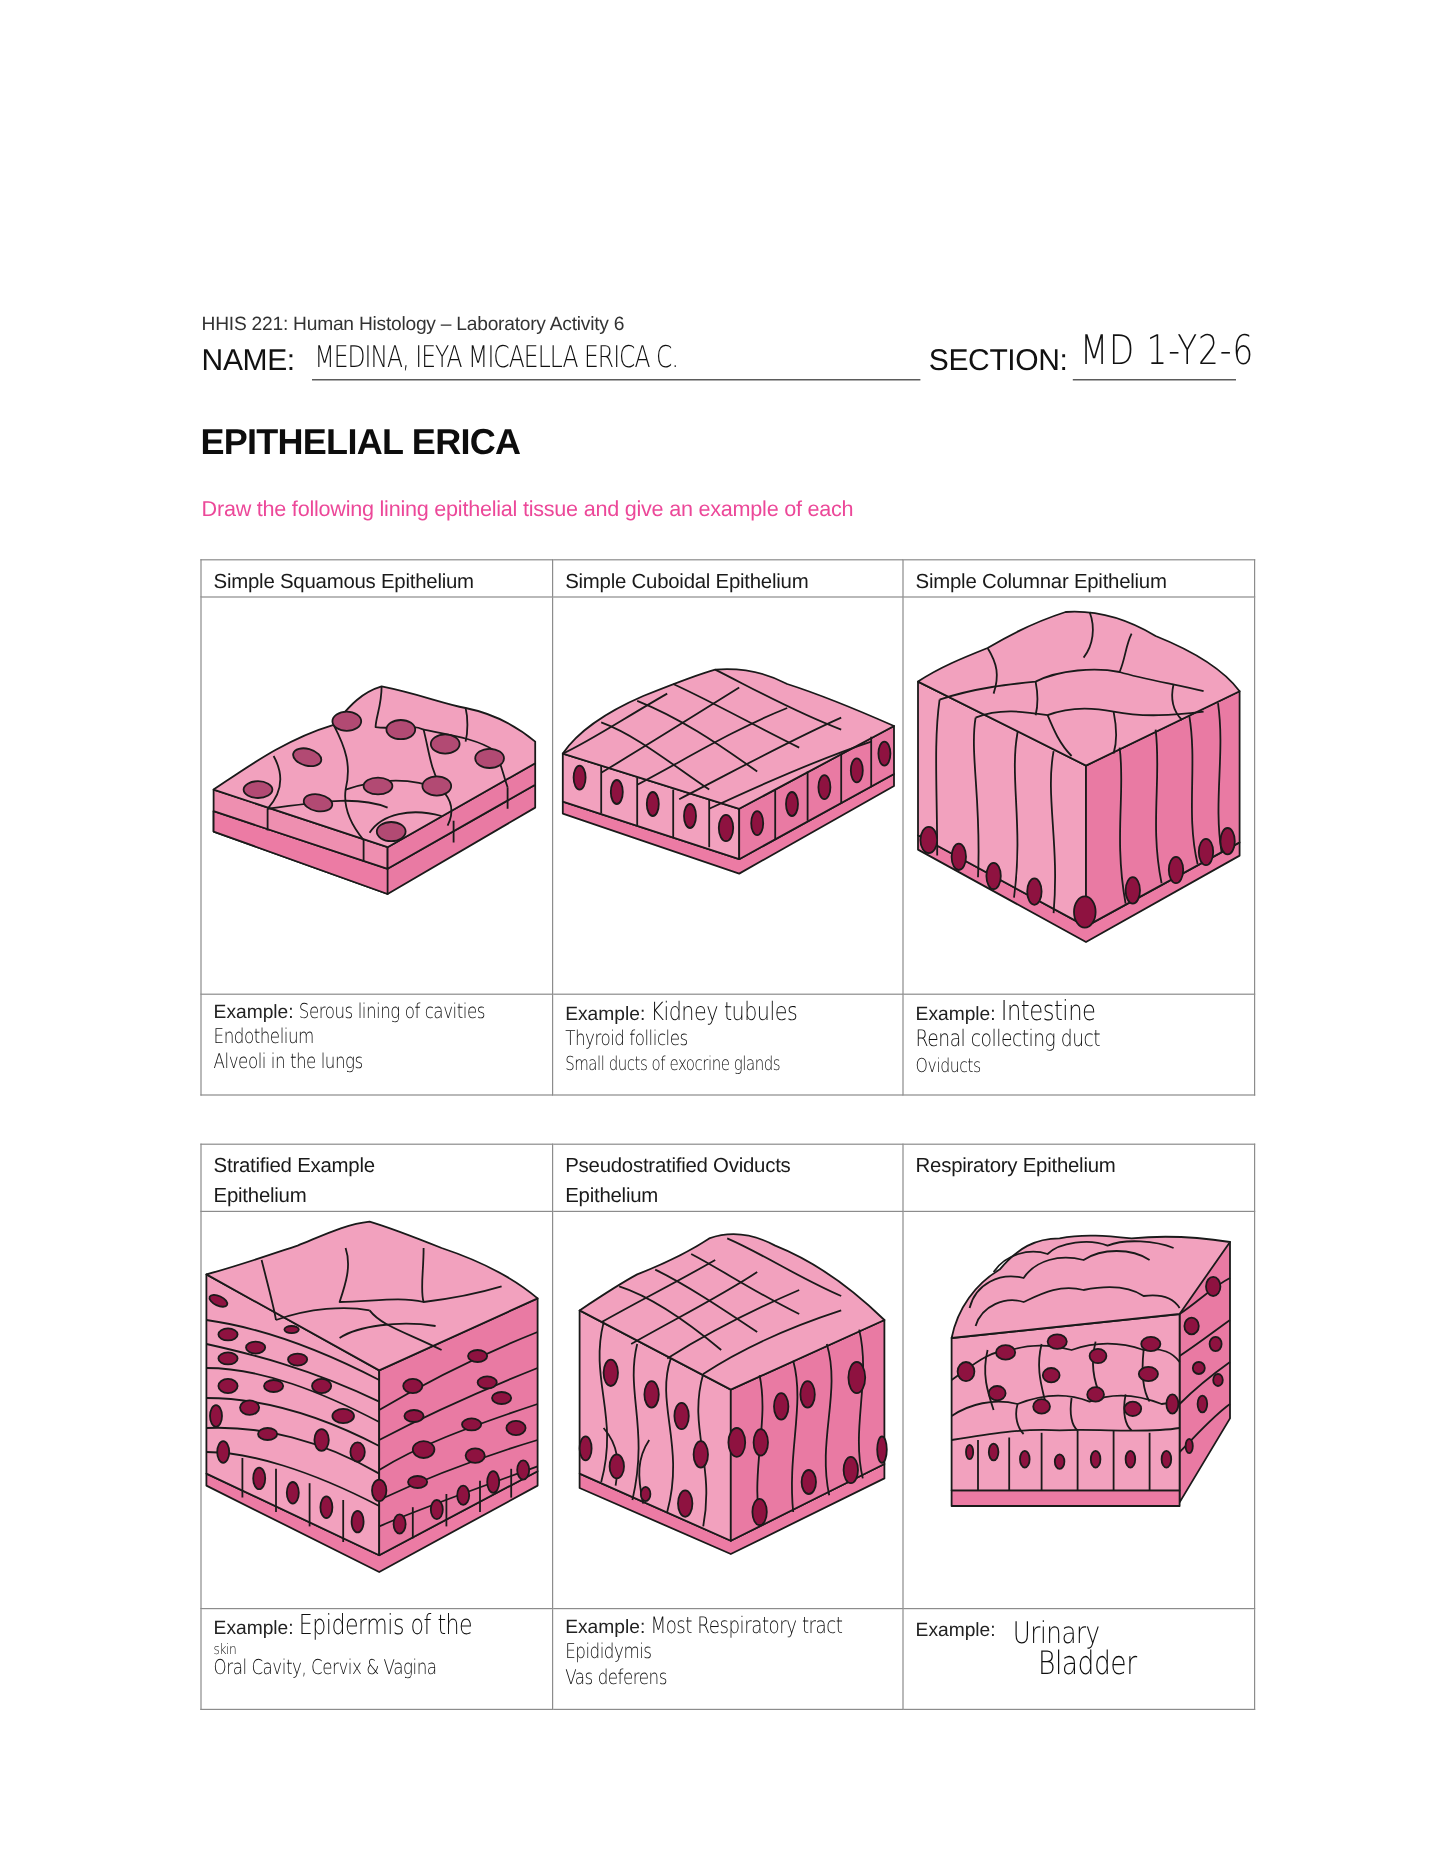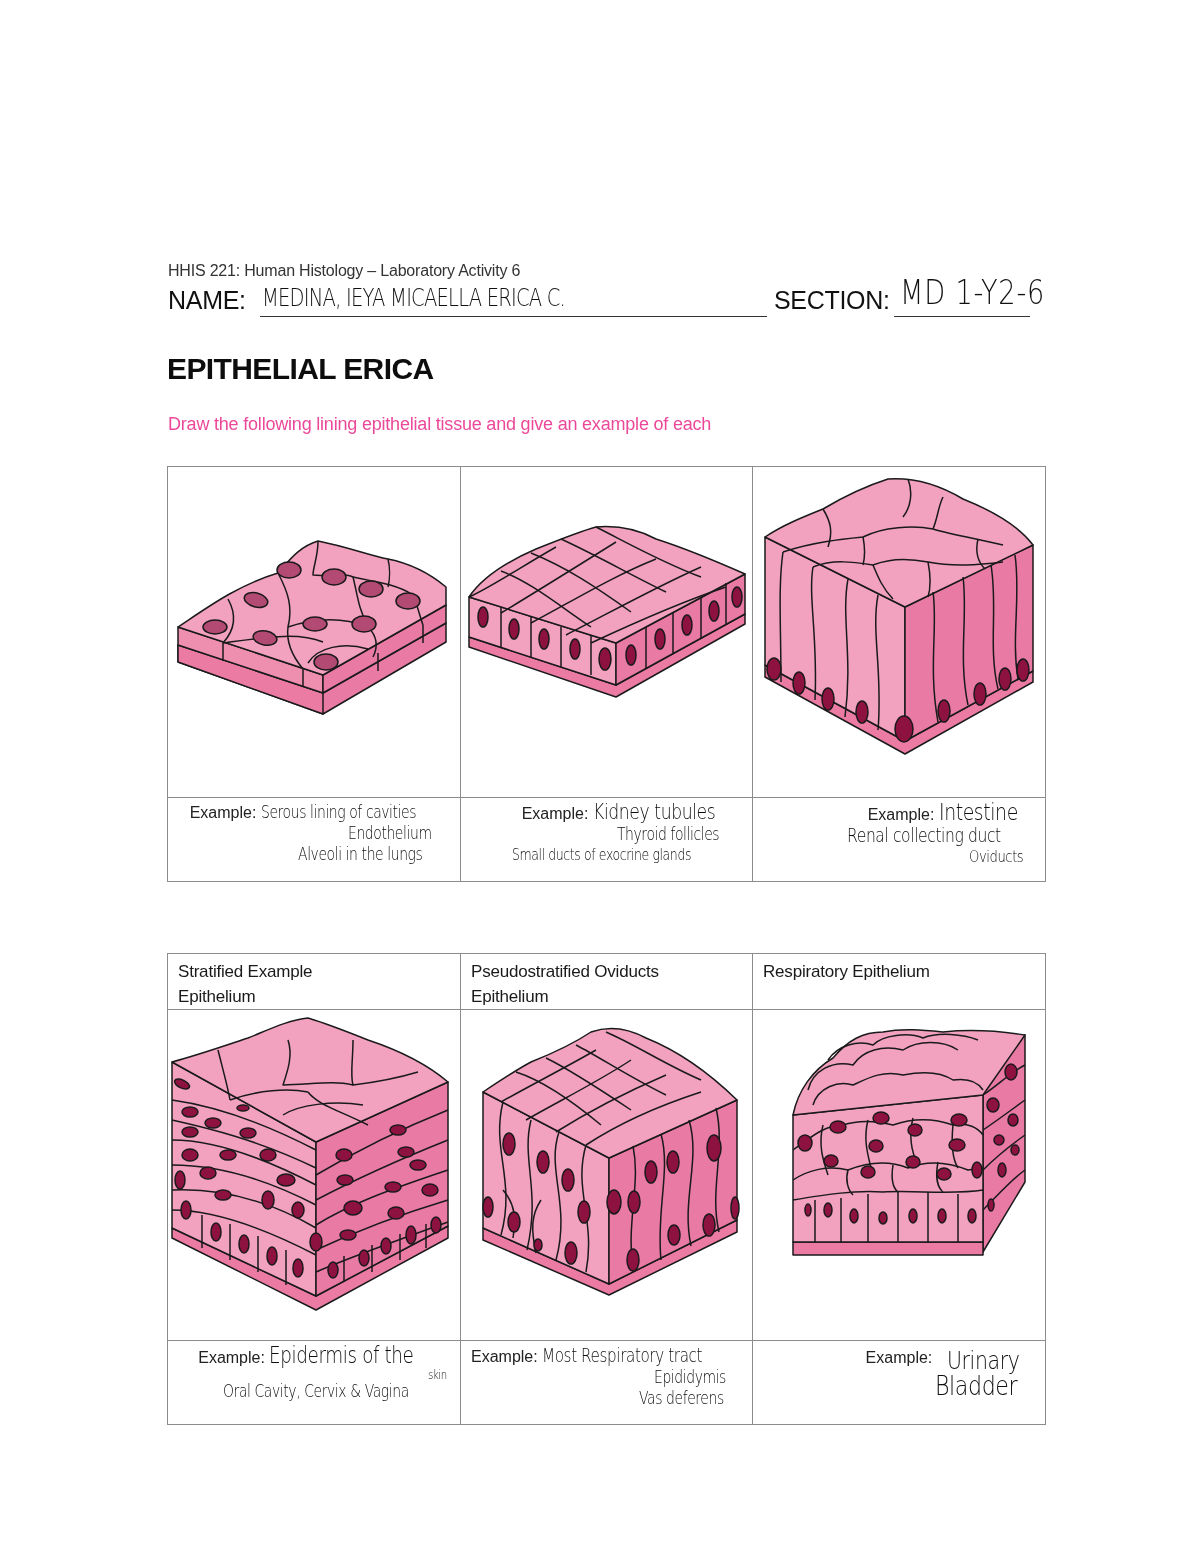--- a/index.html
+++ b/index.html
@@ -12,21 +12,21 @@
   .sect-label { left:774px; top:286px; font-size:25px; color:#111; letter-spacing:-0.3px; }
   .sect-line { left:894px; top:316px; width:136px; border-bottom:1.5px solid #333; height:0; }
   .sect-val { left:900px; top:272px; font-size:34px; font-family:"DejaVu Sans", sans-serif; transform:scaleX(0.8); transform-origin:left; font-weight:300; letter-spacing:1px; color:#111; }
   .title { left:167px; top:352px; font-size:30px; font-weight:bold; color:#0d0d0d; letter-spacing:-0.6px; }
   .instr { left:168px; top:414px; font-size:18px; color:#ec4899; letter-spacing:-0.2px; }
 
   table.grid { position:absolute; border-collapse:collapse; table-layout:fixed; }
   table.grid td { border:1.5px solid #8c8c8c; padding:0; vertical-align:top; }
   .hdr { font-size:17px; padding:5px 10px 0 10px !important; line-height:25px; color:#1a1a1a; letter-spacing:-0.2px; }
   .imgcell { position:relative; }
-  .ex { font-size:16px; padding:4px 10px 0 10px !important; position:relative; line-height:20px;text-align:right; }
+  .ex { font-size:16px; padding:4px 10px 0 10px !important; position:relative; line-height:20px; }
   .ex .lbl { color:#222; font-size:16px; }
   .hw { font-family:"DejaVu Sans", sans-serif; color:#0f0f0f; font-weight:300; display:inline-block; transform-origin:left; letter-spacing:-0.5px; }
   .hw-line { display:block; white-space:nowrap; }
   svg { display:block; }
 </style>
 </head>
 <body>
 
 <div class="abs course">HHIS 221: Human Histology – Laboratory Activity 6</div>
 <div class="abs name-label">NAME:</div>
@@ -39,20 +39,25 @@
 <div class="abs title">EPITHELIAL ERICA</div>
 <div class="abs instr">Draw the following lining epithelial tissue and give an example of each</div>
 
 <table class="grid" style="left:167px; top:466px; width:878px;">
   <colgroup>
       <col style="width:293px">
       <col style="width:292px">
       <col style="width:293px">
     </colgroup>
   <tbody>
+      <tr style="height:30px">
+    <td class="hdr">Simple Squamous Epithelium</td>
+    <td class="hdr">Simple Cuboidal Epithelium</td>
+    <td class="hdr">Simple Columnar Epithelium</td>
+  </tr>
   <tr style="height:330px">
 
     <td class="imgcell">
       <svg width="292" height="330" viewBox="0 0 292 330">
         <g stroke="#1a1a1a" stroke-width="1.5" stroke-linejoin="round">
 
           <path d="M10,178 L10,195 L155,247 L278,175 L278,156 L155,226 Z" fill="#e97aa3"></path>
           <path d="M10,178 L155,226 L155,247 L10,195 Z" fill="#ec7ba4"></path>
 
           <path d="M10,160 L10,178 L155,226 L155,208 Z" fill="#ee8fb0"></path>

